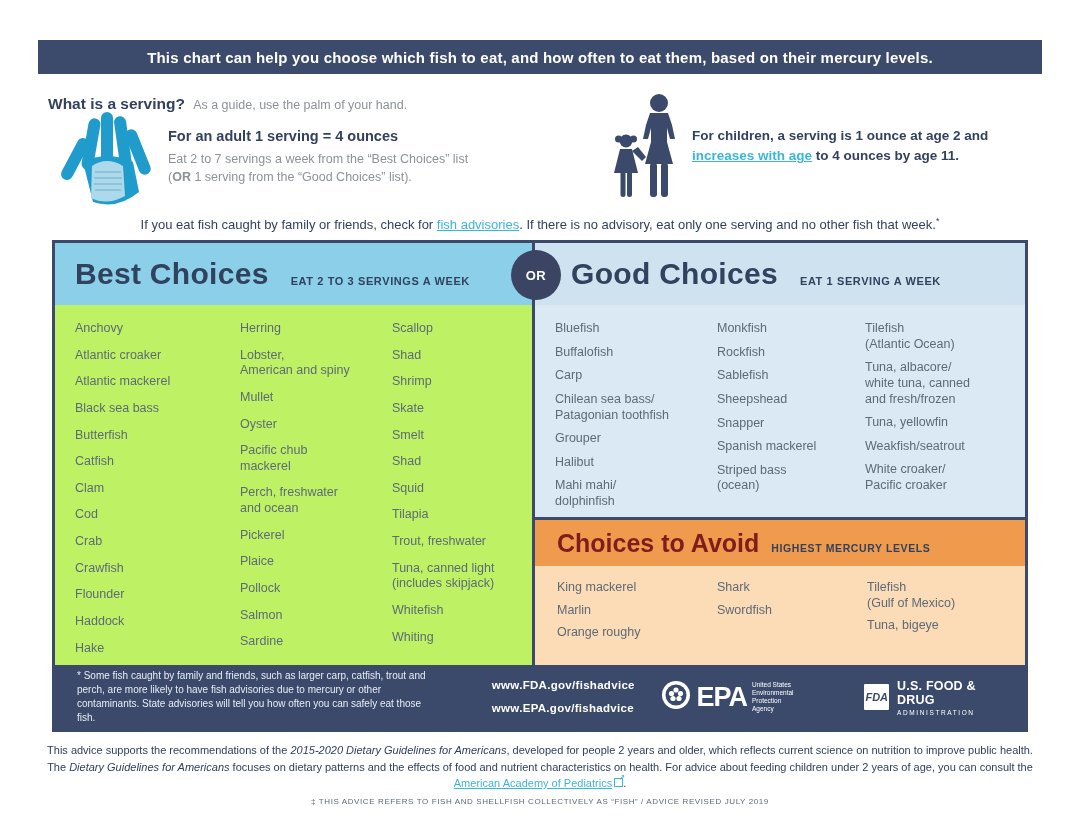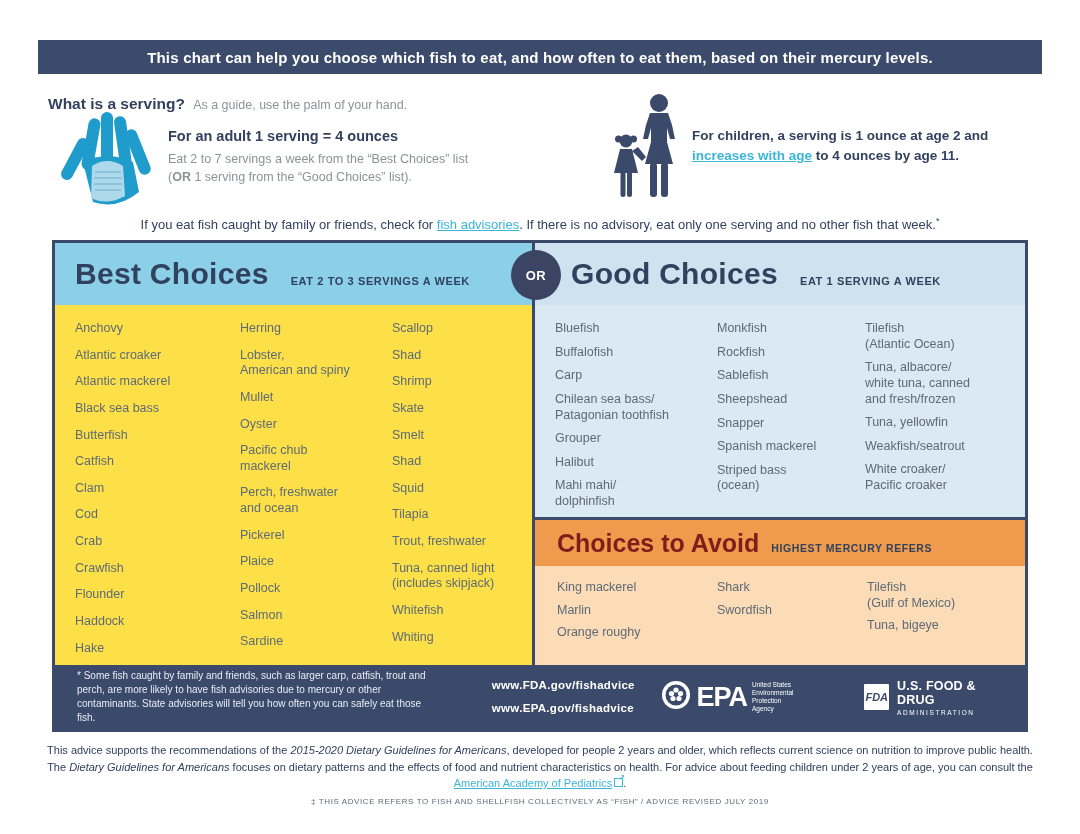--- a/index.html
+++ b/index.html
@@ -27,21 +27,21 @@
   .kids-text { position:absolute; left:692px; top:126px; width:352px; font-weight:bold; font-size:13.5px; color:#33415f; line-height:1.5; }
   .link { color:#3bb5d8; text-decoration:underline; cursor:pointer; font-weight:inherit; }
   .advisory { position:absolute; left:40px; top:216px; width:1000px; text-align:center; font-size:13px; color:#33415f; }
   .advisory sup { font-size:9px; }
 
   .card {
     position:absolute; left:52px; top:240px; width:976px; height:492px;
     border:3px solid #3b4a6b; background:#dbe9f4; display:flex; flex-direction:column;
   }
   .card-main { display:flex; flex:1; min-height:0; position:relative; }
-  .best-panel { width:480px; background:#fde047; border-right:3px solid #3b4a6b; display:flex; flex-direction:column; }
+  .best-panel { width:480px; background:#bef264; border-right:3px solid #3b4a6b; display:flex; flex-direction:column; }
   .good-panel { flex:1; background:#dbe9f4; display:flex; flex-direction:column; }
   .panel-header { height:62px; display:flex; align-items:center; padding-left:20px; flex:none; }
   .best-panel .panel-header { background:#8ccfe9; }
   .good-panel .panel-header { background:#cfe2f0; padding-left:36px; }
   .panel-title { font-size:30px; font-weight:bold; color:#31425f; letter-spacing:.3px; }
   .panel-sub { font-size:11px; font-weight:bold; color:#31425f; letter-spacing:.6px; margin:14px 0 0 22px; }
   .or-badge {
     position:absolute; left:456px; top:7px; width:50px; height:50px; border-radius:50%;
     background:#3b4563; color:#fff; font-weight:bold; font-size:13px;
     display:flex; align-items:center; justify-content:center; letter-spacing:.5px; z-index:2;
@@ -245,21 +245,21 @@
 white tuna, canned
 and fresh/frozen</div>
             <div class="fish-item">Tuna, yellowfin</div>
             <div class="fish-item">Weakfish/seatrout</div>
             <div class="fish-item">White croaker/
 Pacific croaker</div>
           </div>
       </div>
       <div class="avoid-header">
         <span class="avoid-title">Choices to Avoid</span>
-        <span class="avoid-sub">HIGHEST MERCURY REFERS</span>
+        <span class="avoid-sub">HIGHEST MERCURY LEVELS</span>
       </div>
       <div class="avoid-body">
         <div class="fish-col">
             <div class="fish-item">King mackerel</div>
             <div class="fish-item">Marlin</div>
             <div class="fish-item">Orange roughy</div>
           </div>
         <div class="fish-col">
             <div class="fish-item">Shark</div>
             <div class="fish-item">Swordfish</div>

